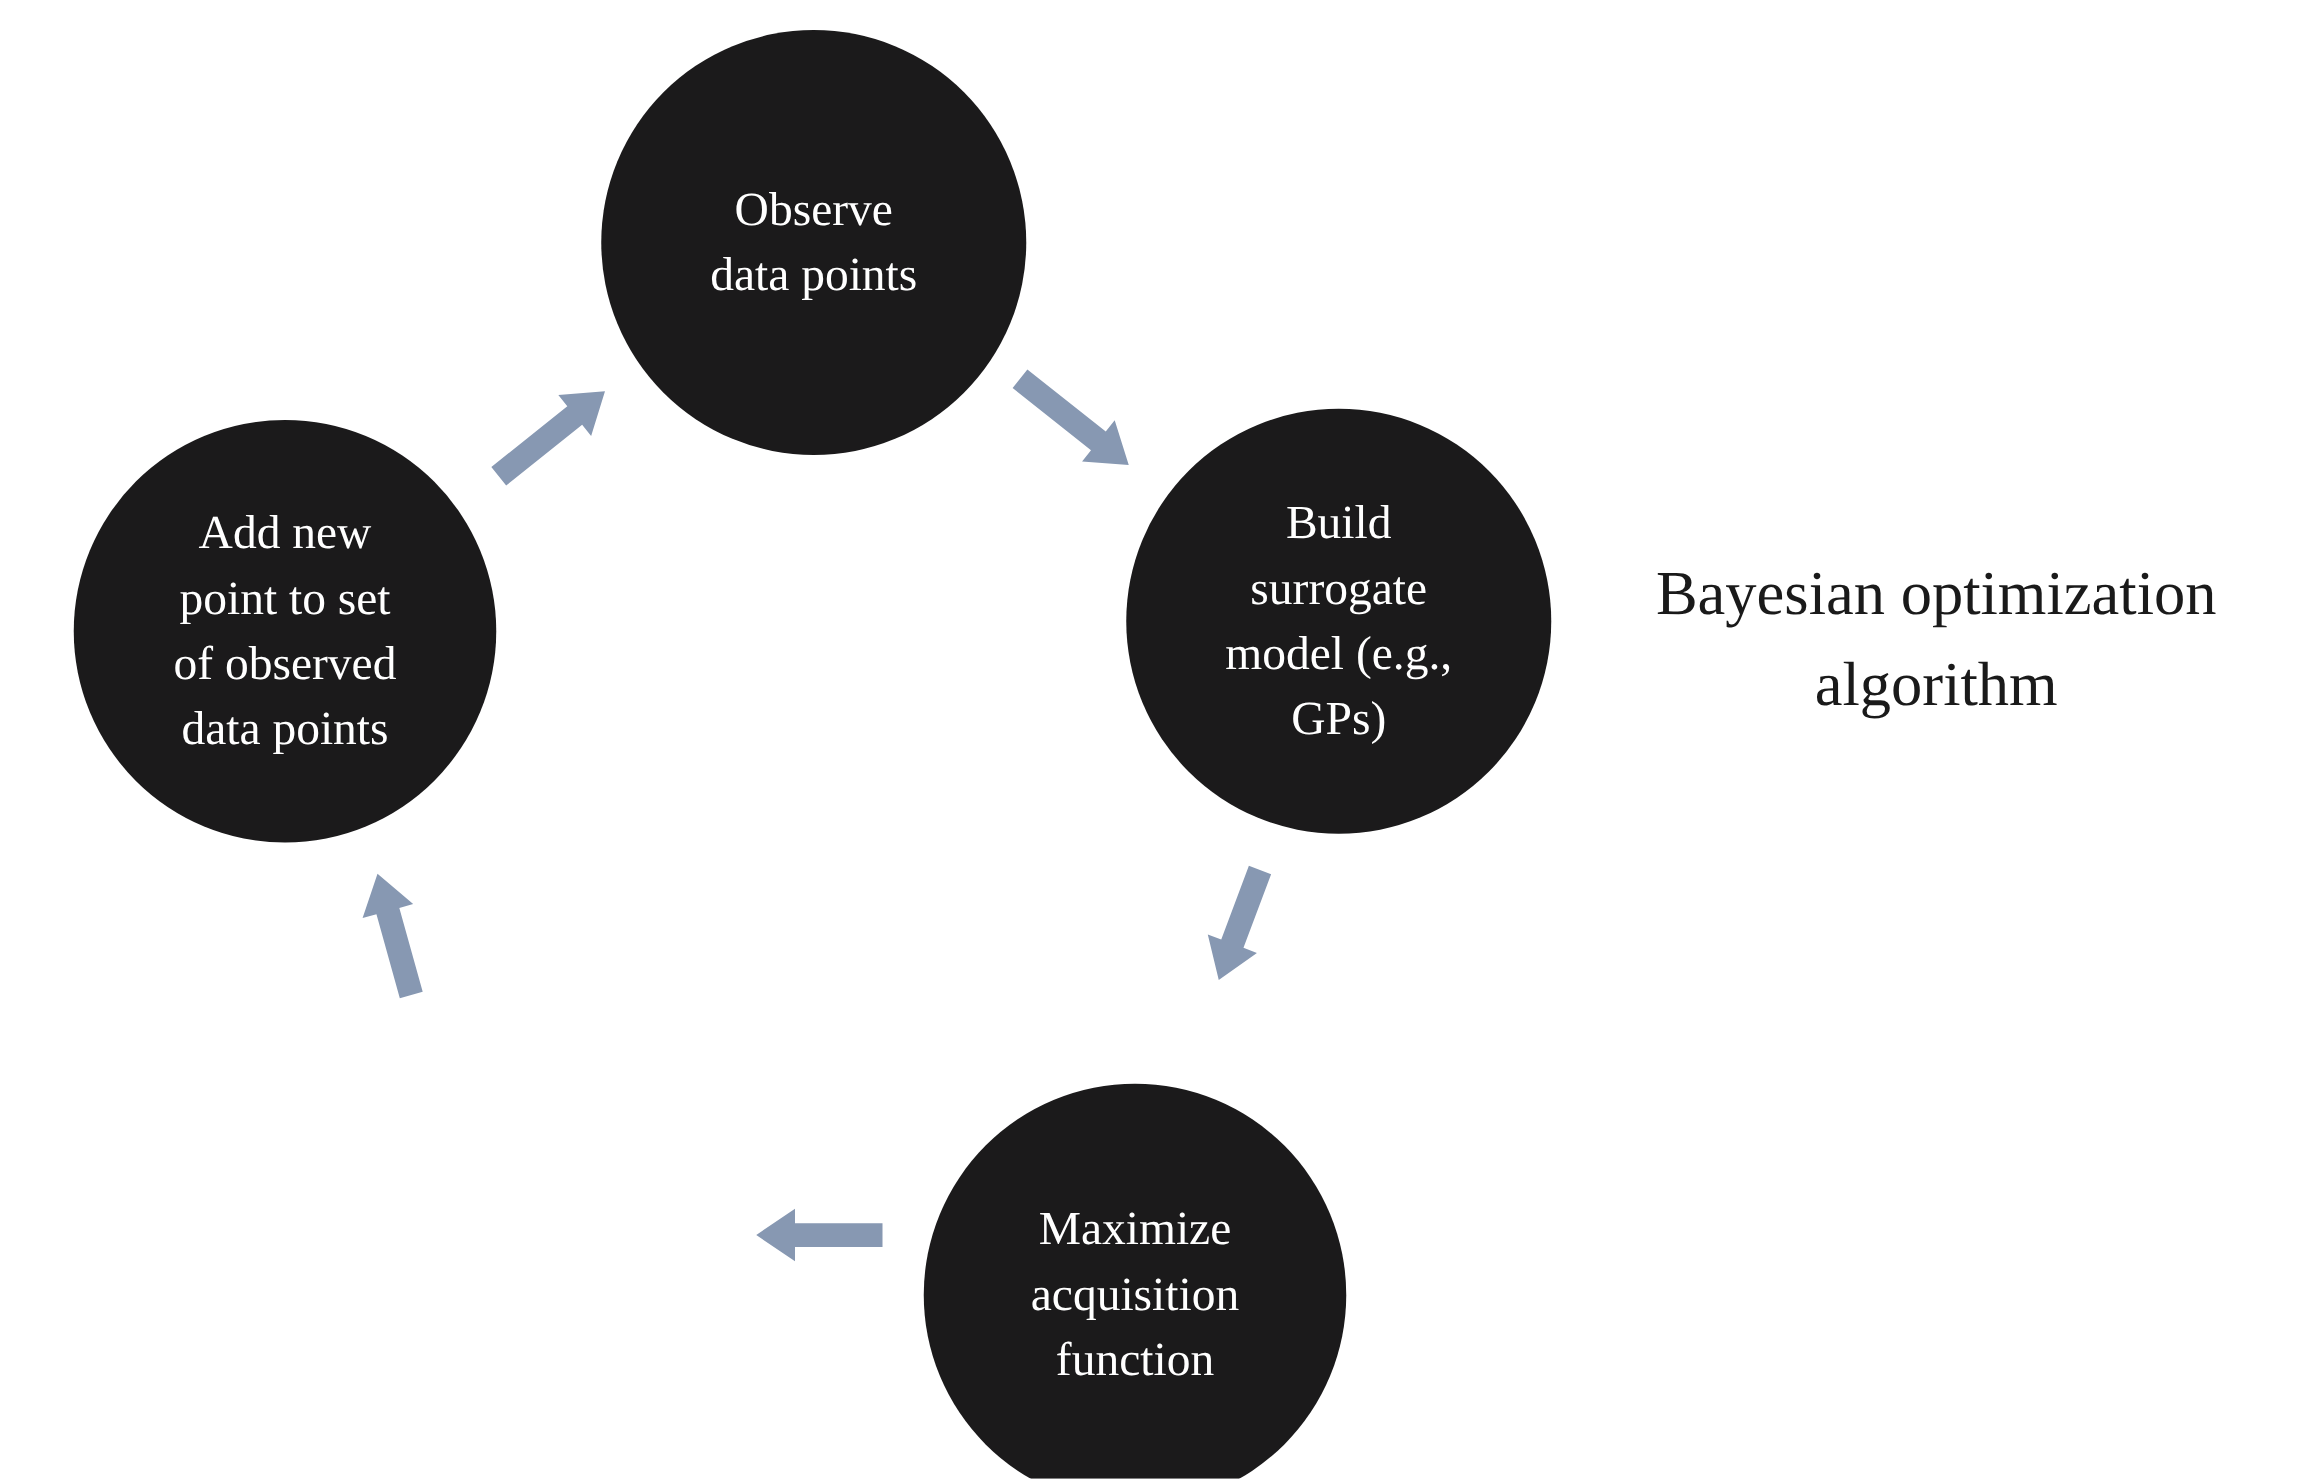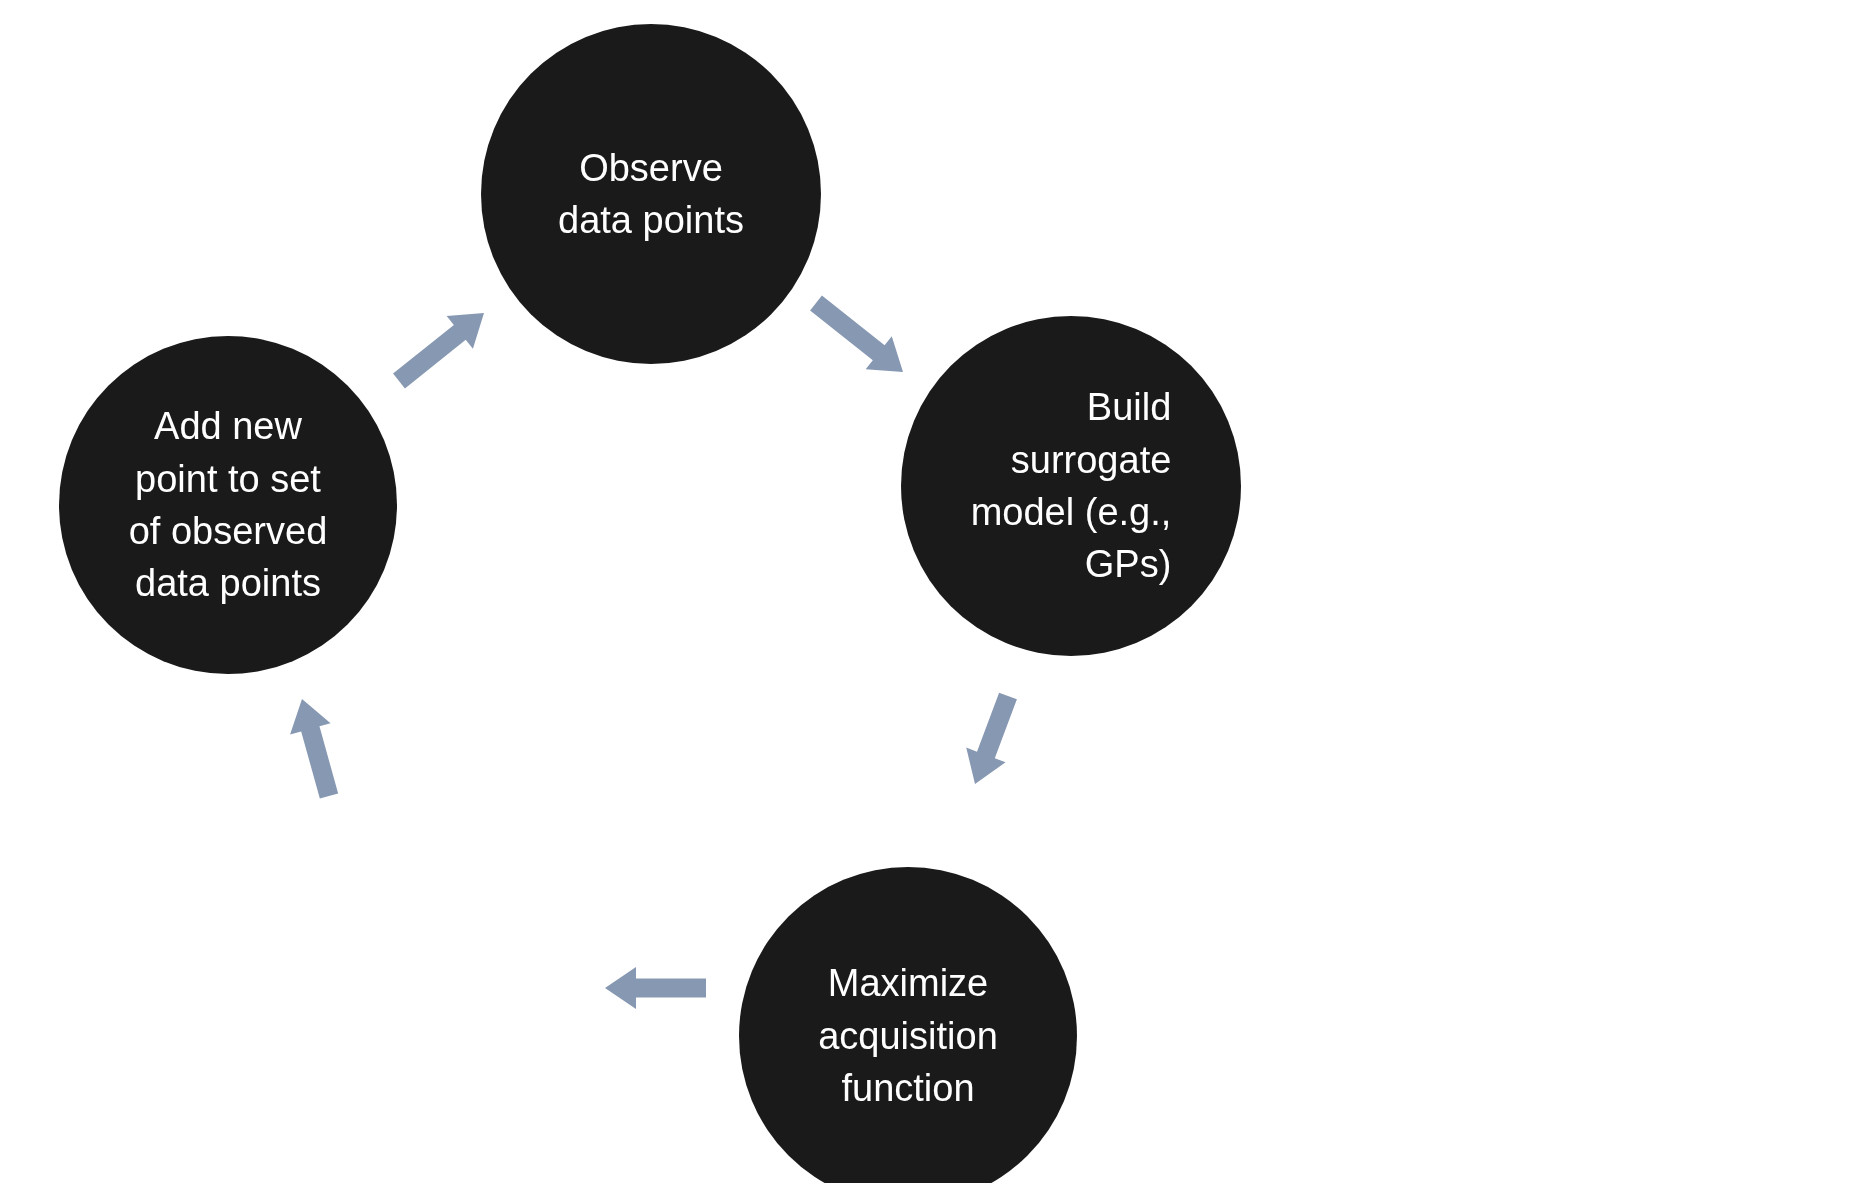--- a/index.html
+++ b/index.html
@@ -11,20 +11,21 @@
   }
   *{margin:0;padding:0;box-sizing:border-box;}
   html,body{background:var(--bg);}
   body{font-family:"Liberation Sans",sans-serif;}
   .canvas{
     position:relative;
     width:1858px;
     height:1183px;
     background:var(--bg);
     overflow:hidden;
+    font-family:Liberation Serif, serif;
   }
   .cycle-node{
     position:absolute;
     border-radius:50%;
     background:var(--node-fill);
     display:flex;
     align-items:center;
     justify-content:center;
     text-align:center;
   }
@@ -53,21 +54,21 @@
 </head>
 <body>
 
 <div class="canvas">
 
   <div class="cycle-node" style="left:481px;top:24px;width:340px;height:340px;">
     <span class="node-label">Observe
 data points</span>
   </div>
 
-  <div class="cycle-node" style="left:901px;top:316px;width:340px;height:340px;text-align:right;">
+  <div class="cycle-node" style="left:901px;top:327px;width:340px;height:340px;">
     <span class="node-label">Build
 surrogate
 model (e.g.,
 GPs)</span>
   </div>
 
   <div class="cycle-node" style="left:739px;top:867px;width:338px;height:338px;">
     <span class="node-label">Maximize
 acquisition
 function</span>
@@ -92,14 +93,16 @@
         <polygon points="0,11.5 70,11.5 70,0 101,21 70,42 70,30.5 0,30.5" fill="var(--arrow-fill)"></polygon>
       </svg>
       <svg class="cycle-arrow" width="100.687635785135" height="42" viewBox="0 0 100.687635785135 42" style="left: 329px; top: 775px; transform-origin: 0px 21px; transform: rotate(-105.555deg);">
         <polygon points="0,11.5 69.687635785135,11.5 69.687635785135,0 100.687635785135,21 69.687635785135,42 69.687635785135,30.5 0,30.5" fill="var(--arrow-fill)"></polygon>
       </svg>
       <svg class="cycle-arrow" width="108.85311203635844" height="42" viewBox="0 0 108.85311203635844 42" style="left: 399px; top: 360px; transform-origin: 0px 21px; transform: rotate(-38.6598deg);">
         <polygon points="0,11.5 77.85311203635844,11.5 77.85311203635844,0 108.85311203635844,21 77.85311203635844,42 77.85311203635844,30.5 0,30.5" fill="var(--arrow-fill)"></polygon>
       </svg>
     </div>
 
+  <div class="diagram-title">Bayesian optimization
+algorithm</div>
 
 </div>
 
 </body></html>

